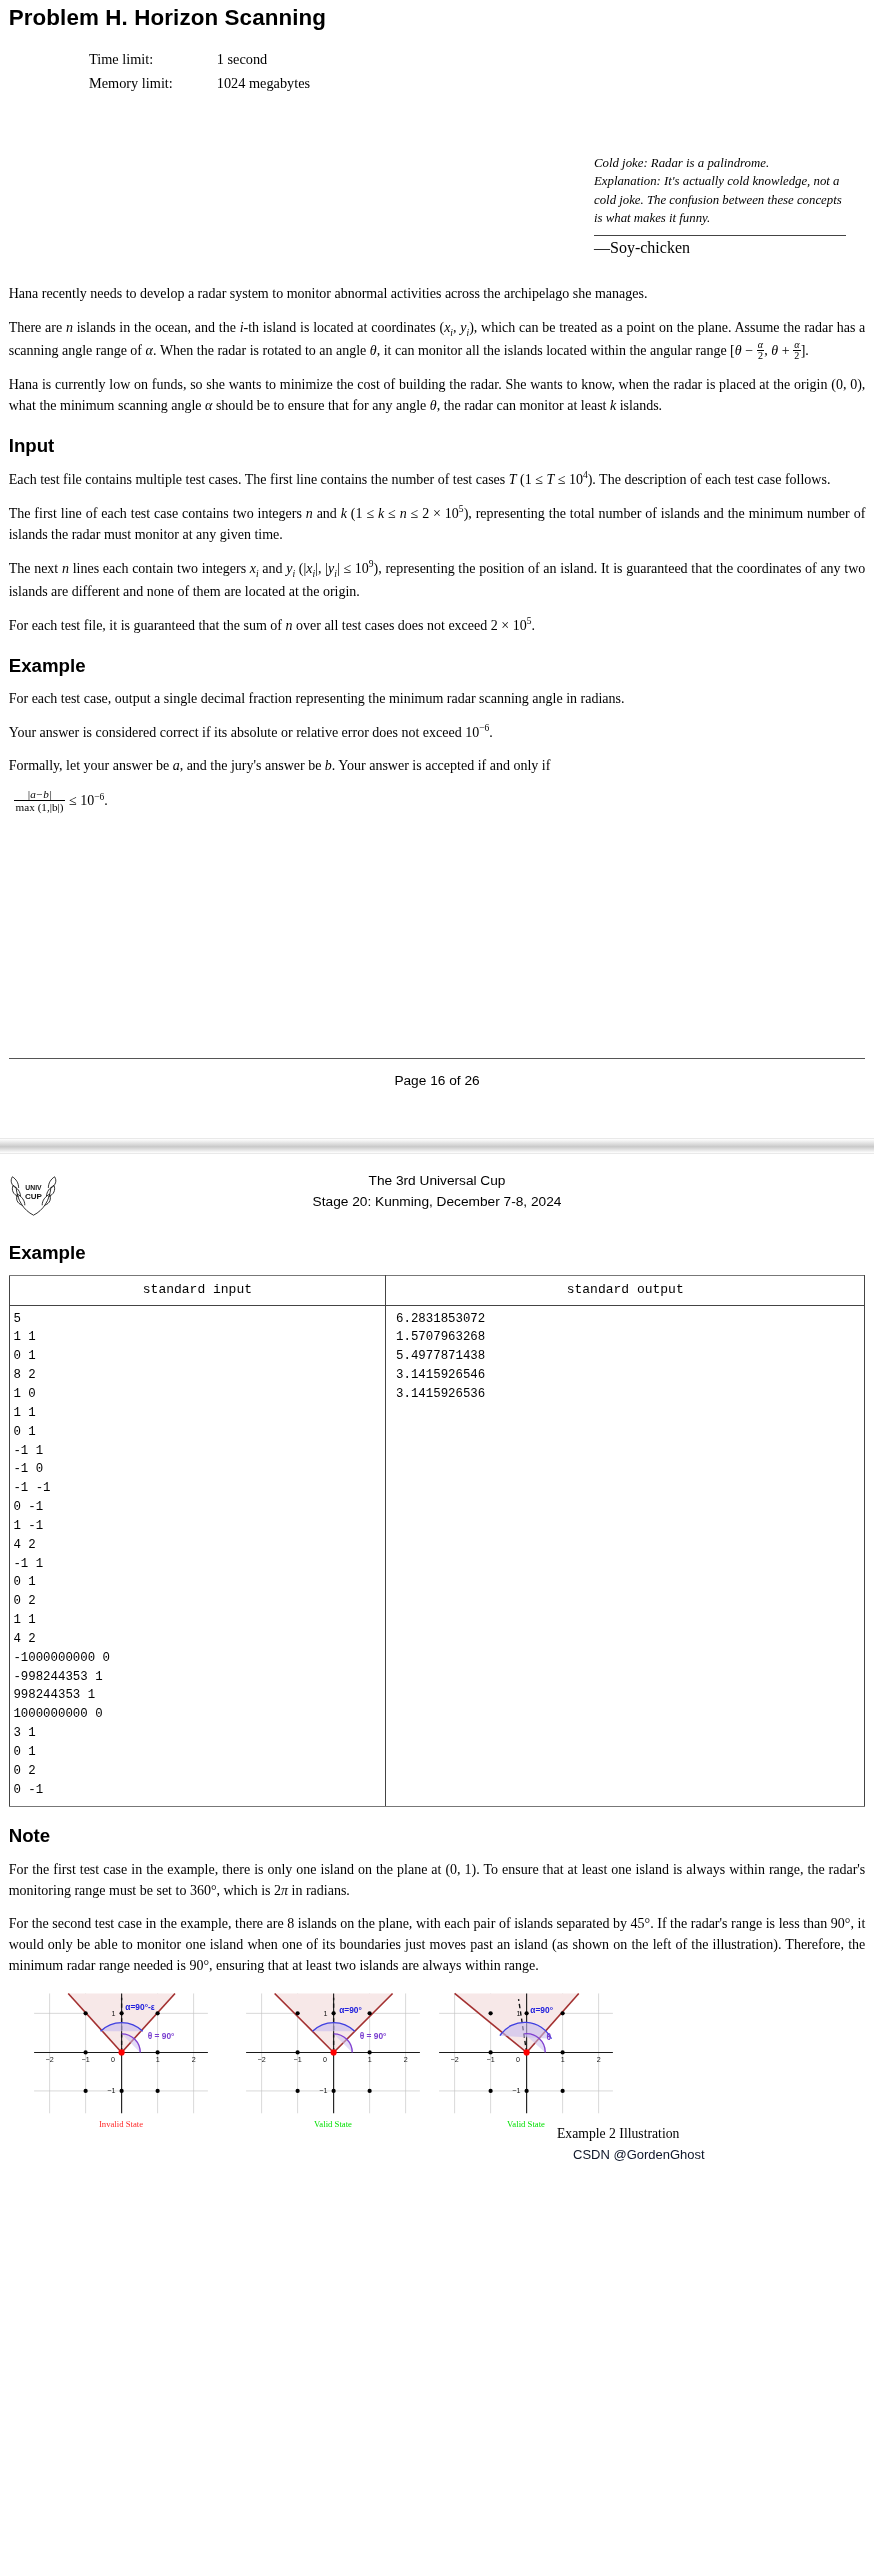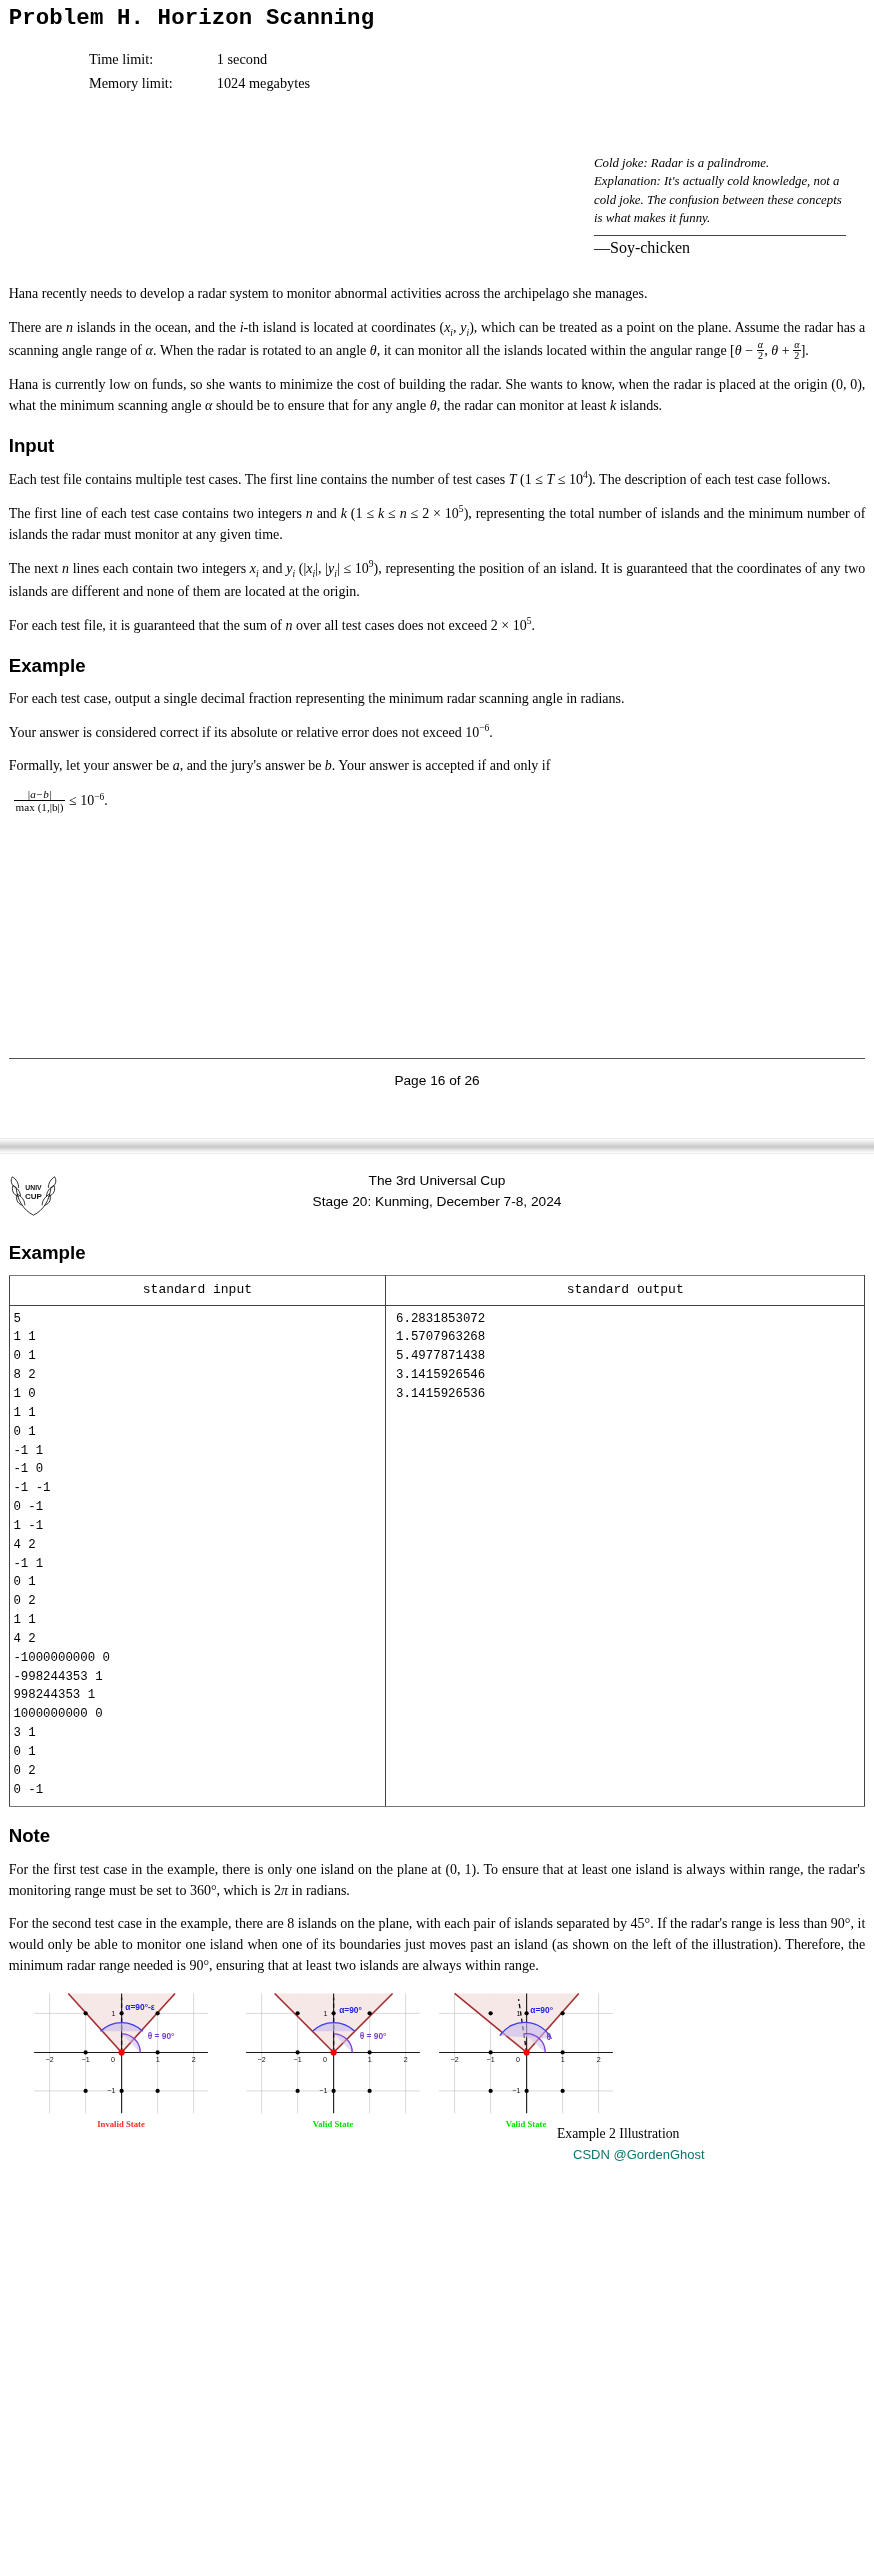--- a/index.html
+++ b/index.html
@@ -8,21 +8,21 @@
     width: 874px;
     background: #ffffff;
     font-family: "Liberation Serif", "DejaVu Serif", serif;
     color: #000000;
     -webkit-font-smoothing: none;
   }
   .page { position: relative; width: 874px; min-height: 2576px; }
 
   
   .problem-title {
-    font-family: Liberation Mono, monospace;
+    font-family: Liberation Sans, sans-serif;
     font-size: 22.4px;
     font-weight: bold;
     letter-spacing: 0.1px;
     margin: 5px 0 0 8.7px;
     line-height: 1.2;
   }
 
   
   .limits {
     margin: 13.7px 0 0 86px;
@@ -165,38 +165,38 @@
   
   .illus-wrap {
     position: relative;
     margin: 13.7px 0 0 0;
     height: 167px;
   }
   .panel { position: absolute; top: 0; }
   .panel-caption {
     position: absolute;
     font-family: "Liberation Serif", serif;
-    font-weight: bold;
+    font-weight: normal;
     font-size: 8.7px;
     text-align: center;
     width: 100px;
   }
   .illus-caption {
     position: absolute;
     left: 557px;
     top: 136px;
     font-size: 13.7px;
   }
   .watermark {
     position: absolute;
     left: 573px;
     top: 157px;
     font-family: "Liberation Sans", sans-serif;
     font-size: 13px;
-    color: #0f766e;
+    color: #0f172a;
   }
 </style>
 </head>
 <body>
 
 <div class="page">
 
   <div class="problem-title">Problem H. Horizon Scanning</div>
 
   <table class="limits">

